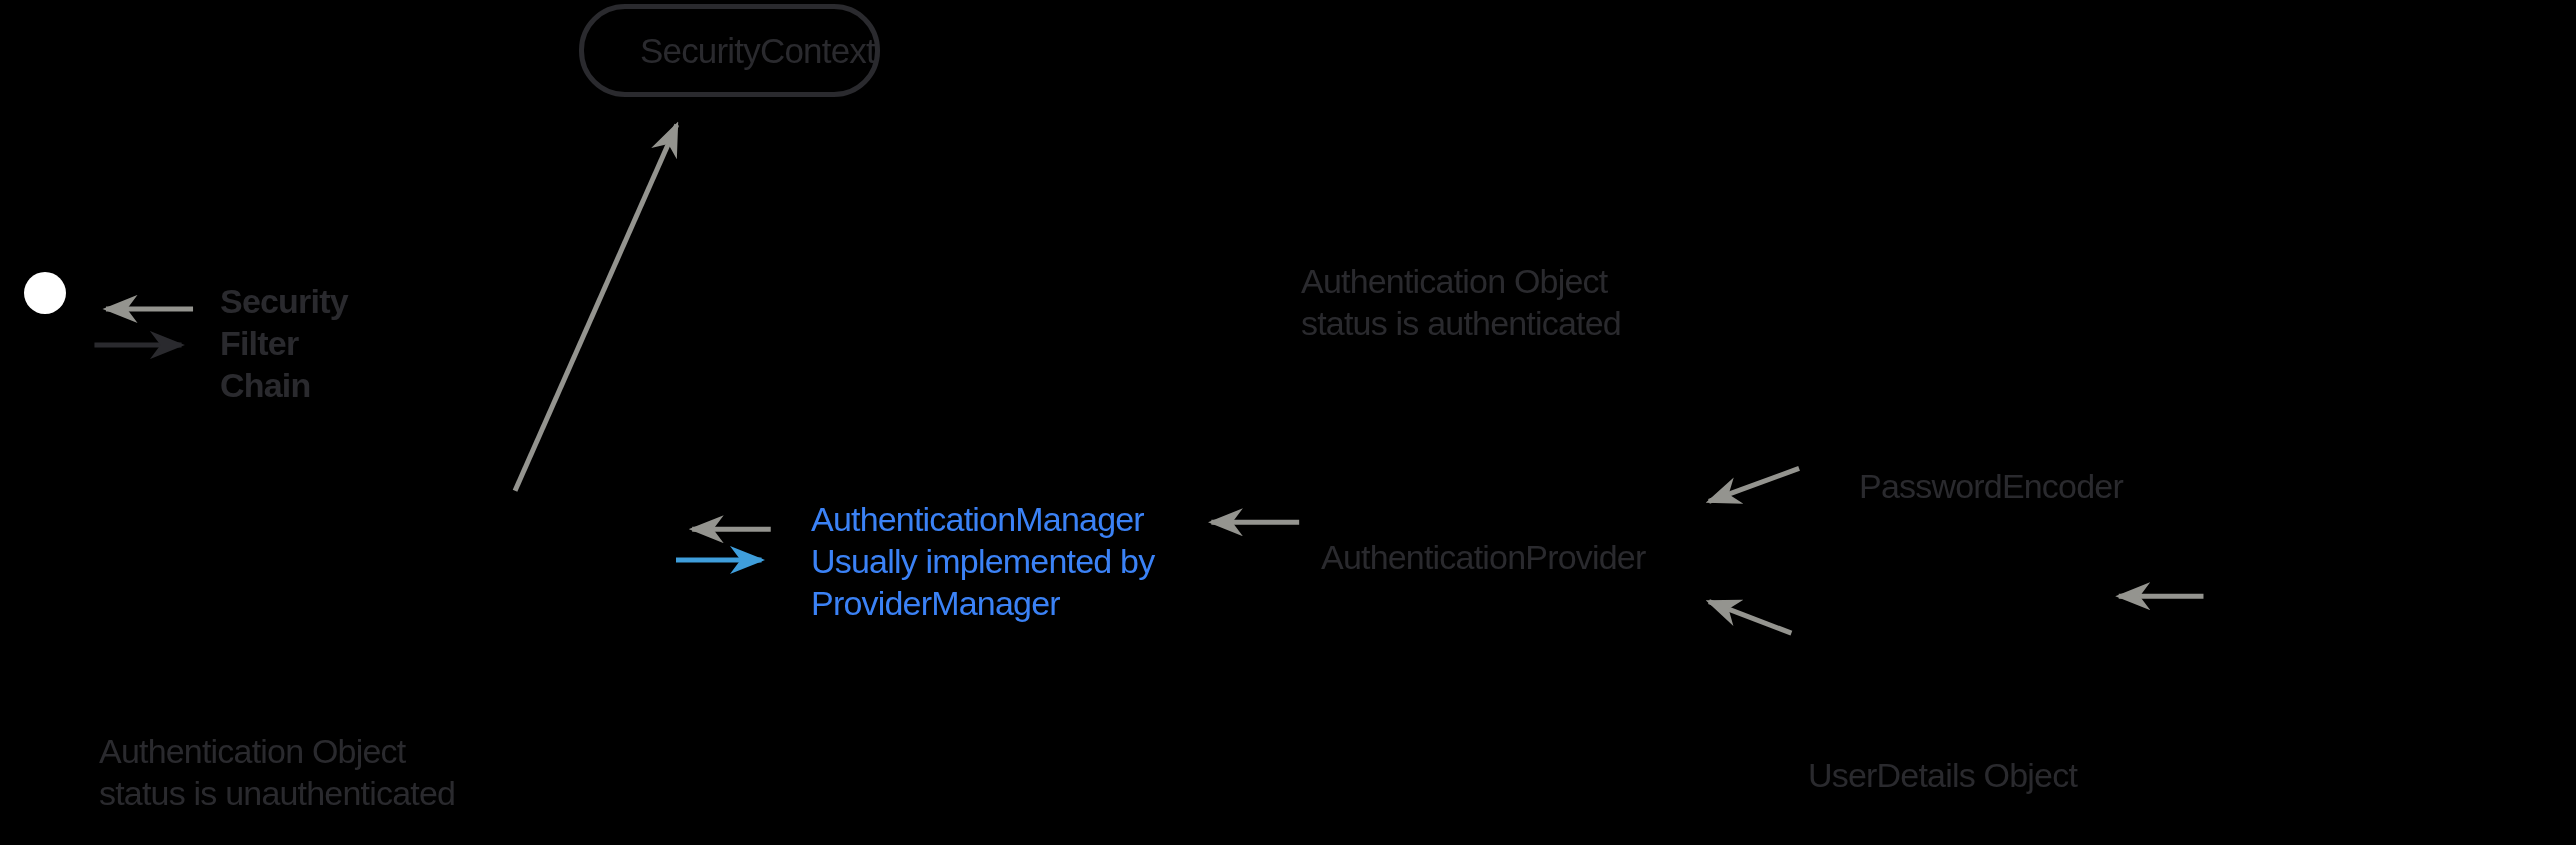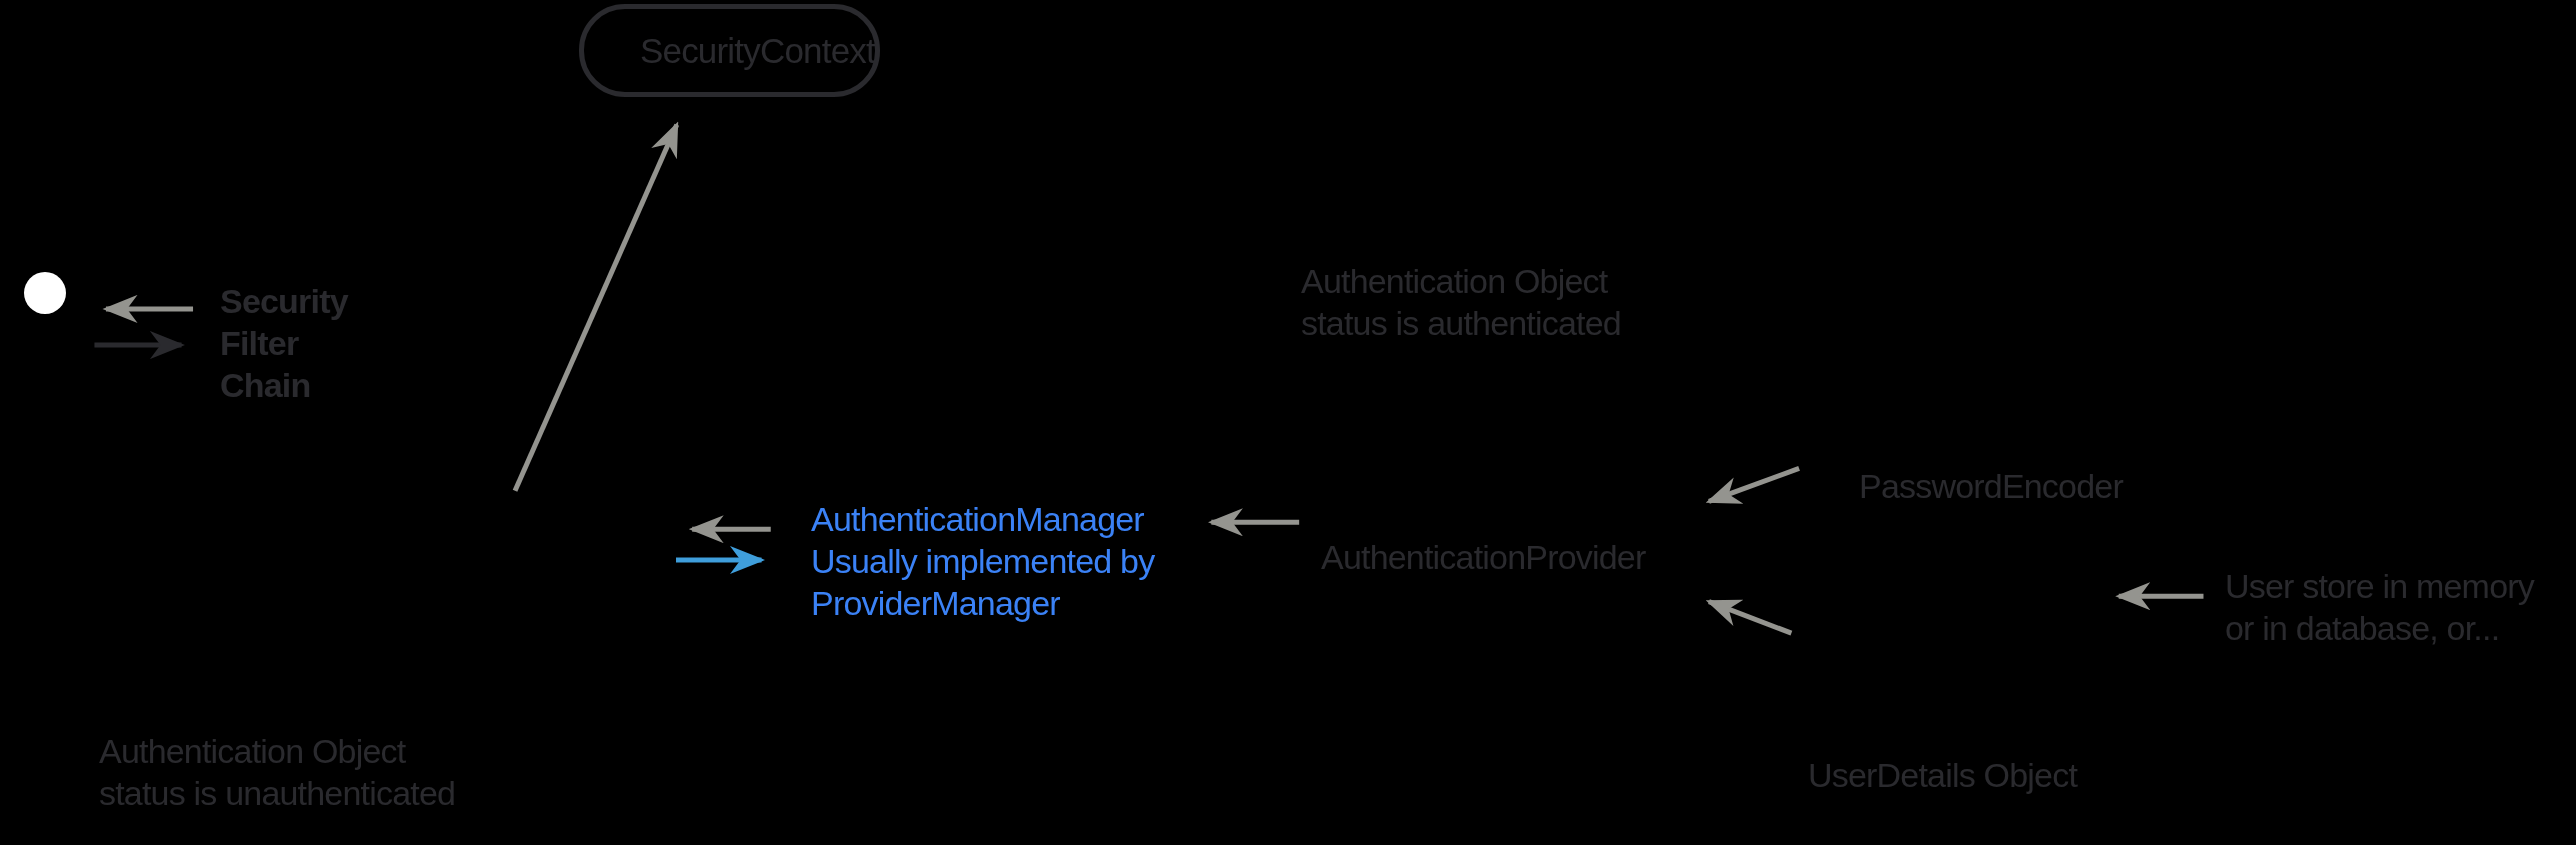--- a/index.html
+++ b/index.html
@@ -111,22 +111,20 @@
 
   <div class="label c-blue pos-am">AuthenticationManager
 Usually implemented by
 ProviderManager</div>
 
   <div class="label c-dark pos-ap">AuthenticationProvider</div>
 
   <div class="label c-dark pos-pe">PasswordEncoder</div>
 
 
-  <div class="label c-dark pos-store">User store in memory
-or in database, or...</div>
 
   <div class="label c-dark pos-aou">Authentication Object
 status is unauthenticated</div>
 
   <div class="label c-dark pos-udo">UserDetails Object</div>
 
 </div>
 
 
 </body></html>

